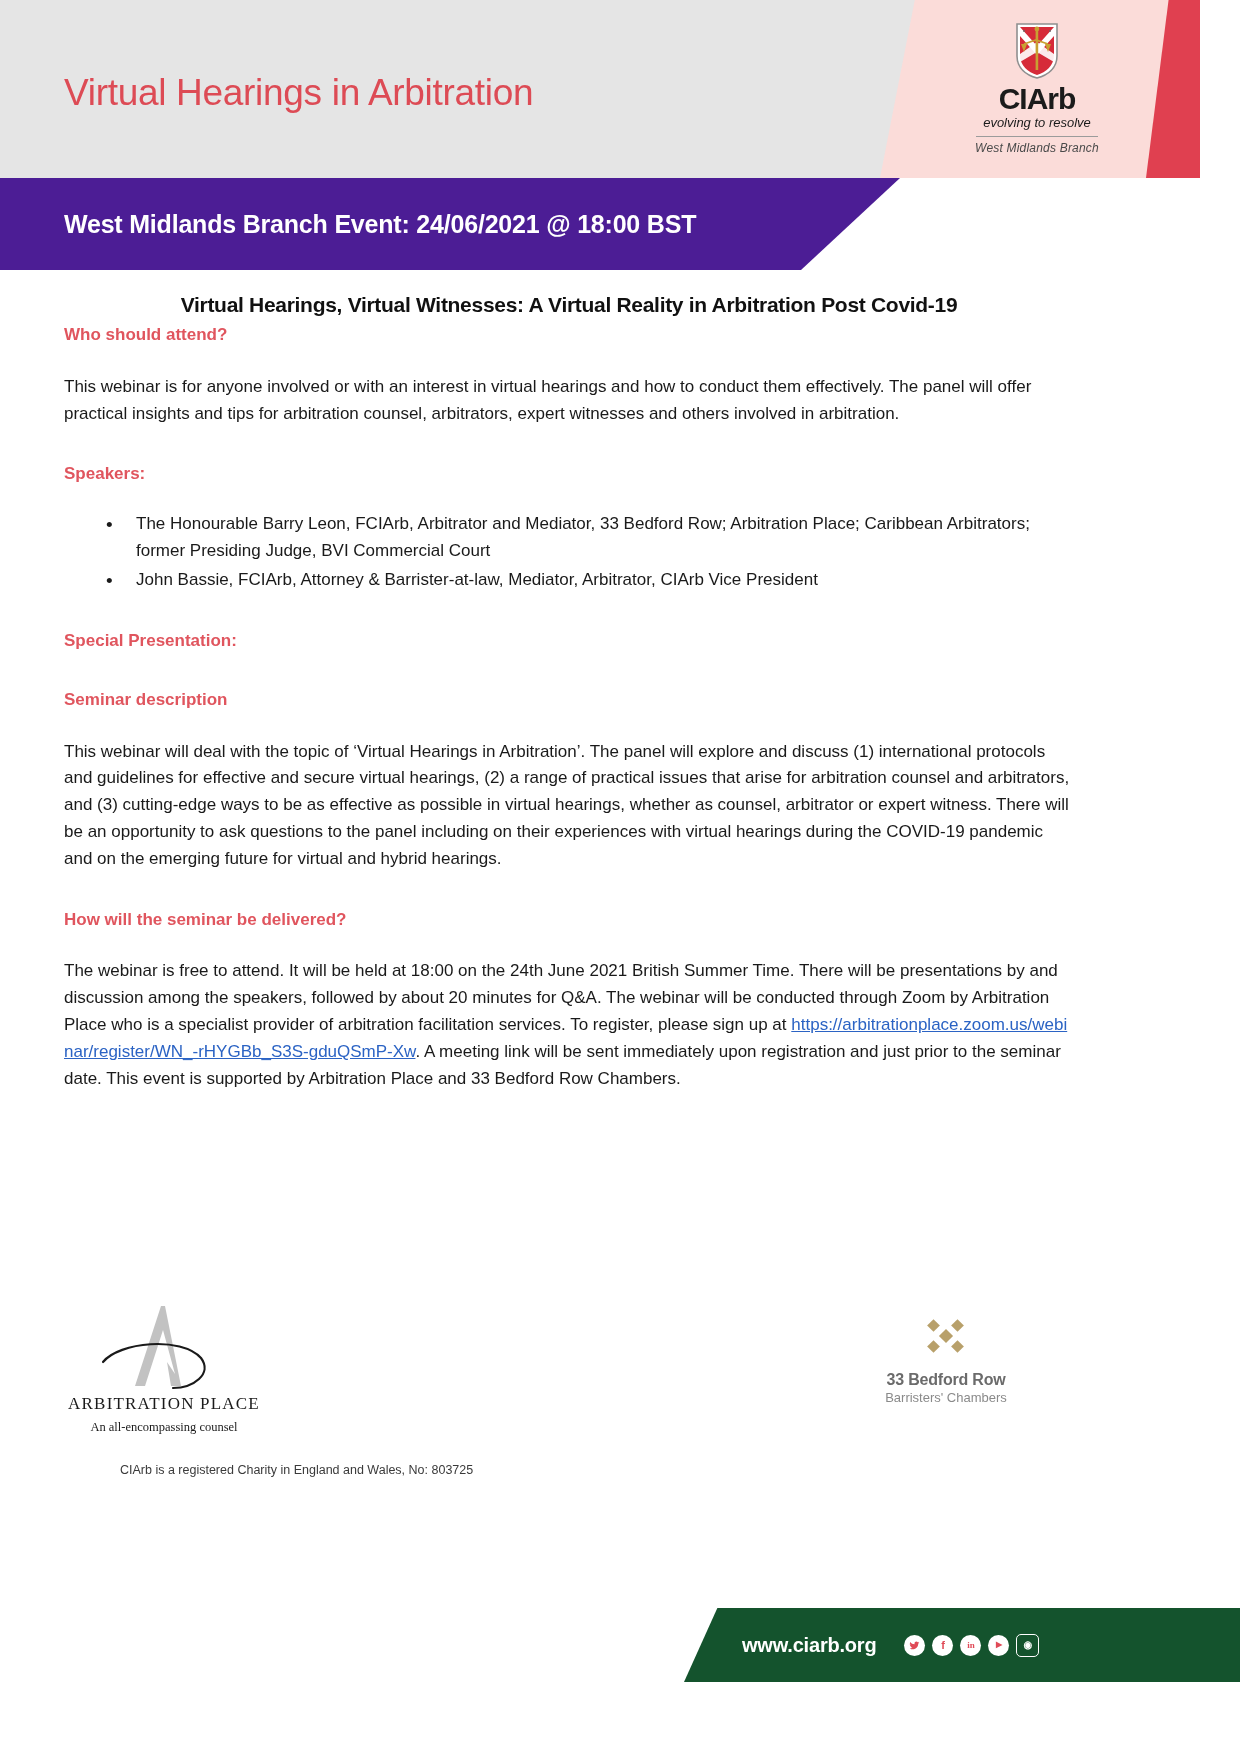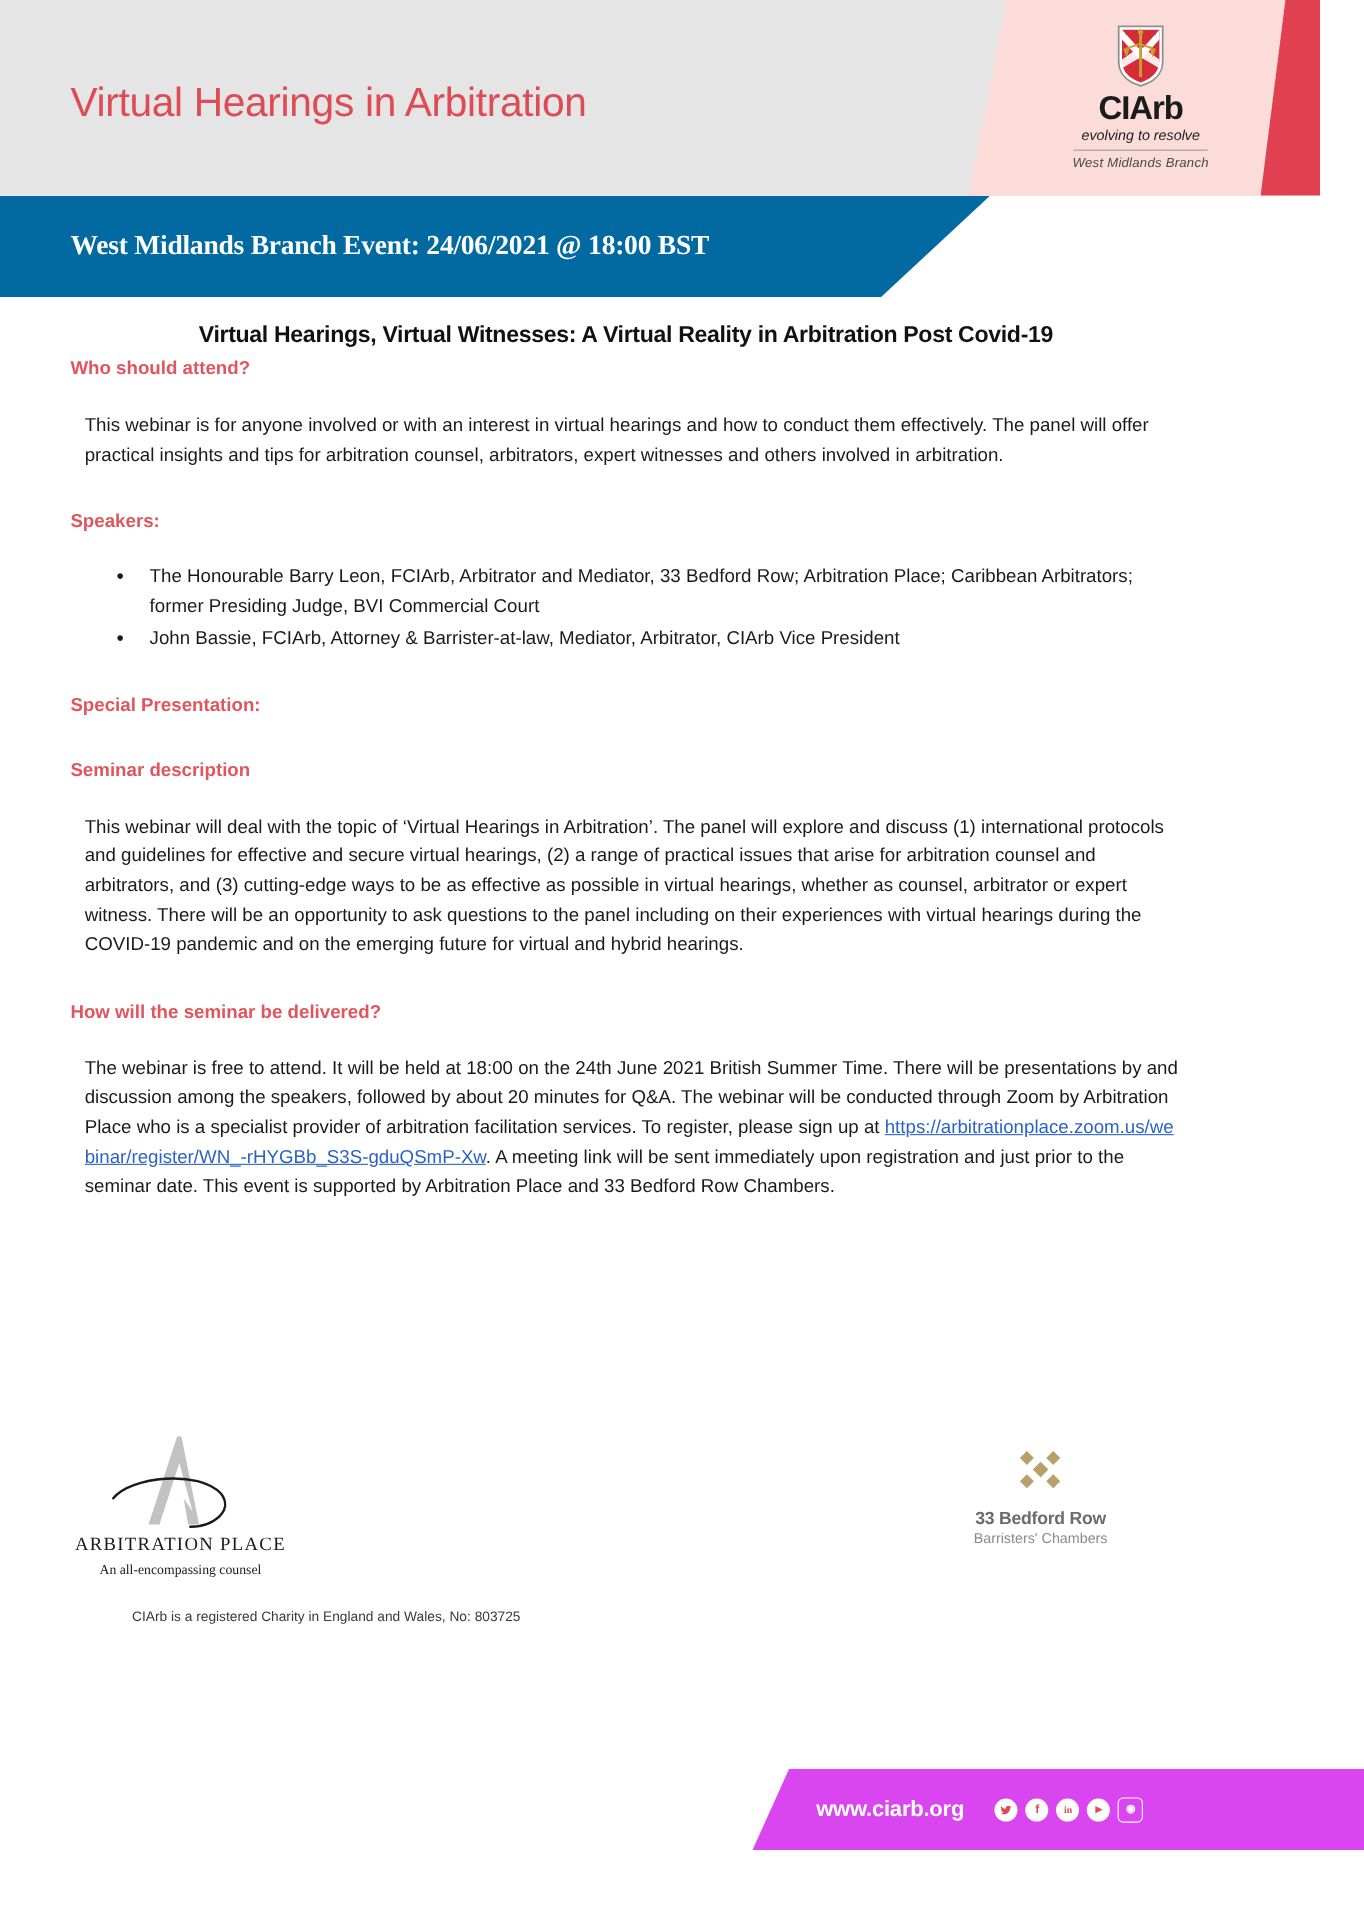--- a/index.html
+++ b/index.html
@@ -93,25 +93,24 @@
     letter-spacing: 0.2px;
   }
 
   
   .event-bar {
     position: absolute;
     top: 178px;
     left: 0;
     width: 900px;
     height: 92px;
-    background: #0369a1;
+    background: #4c1d95;
     clip-path: polygon(0 0, 100% 0, 89% 100%, 0 100%);
     display: flex;
     align-items: center;
-    font-family: Liberation Serif, serif;
   }
   .event-bar-text {
     color: #ffffff;
     font-size: 25px;
     font-weight: bold;
     padding-left: 64px;
     letter-spacing: -0.2px;
     white-space: nowrap;
   }
 
@@ -136,21 +135,21 @@
     font-weight: bold;
     color: #e0555e;
     margin: 0;
     line-height: 1.5;
   }
   .sec-head.spaced { margin-top: 34px; }
   p.body {
     font-size: 17px;
     color: #1a1a1a;
     line-height: 1.58;
-    margin: 26px 0 0 13px;
+    margin: 26px 0 0 0;
     text-align: left;
   }
   ul.bullets {
     margin: 24px 0 0 0;
     padding-left: 72px;
     list-style: none;
   }
   ul.bullets li {
     font-size: 17px;
     color: #1a1a1a;
@@ -222,21 +221,21 @@
     font-size: 12.5px;
     color: #3a3a3a;
   }
 
   .footer-bar {
     position: absolute;
     left: 684px;
     top: 1608px;
     width: 556px;
     height: 74px;
-    background: #d946ef;
+    background: #14532d;
     clip-path: polygon(6% 0, 100% 0, 100% 100%, 0 100%);
     display: flex;
     align-items: center;
   }
   .footer-url {
     color: #ffffff;
     font-size: 20px;
     font-weight: bold;
     margin-left: 58px;
     letter-spacing: -0.2px;

